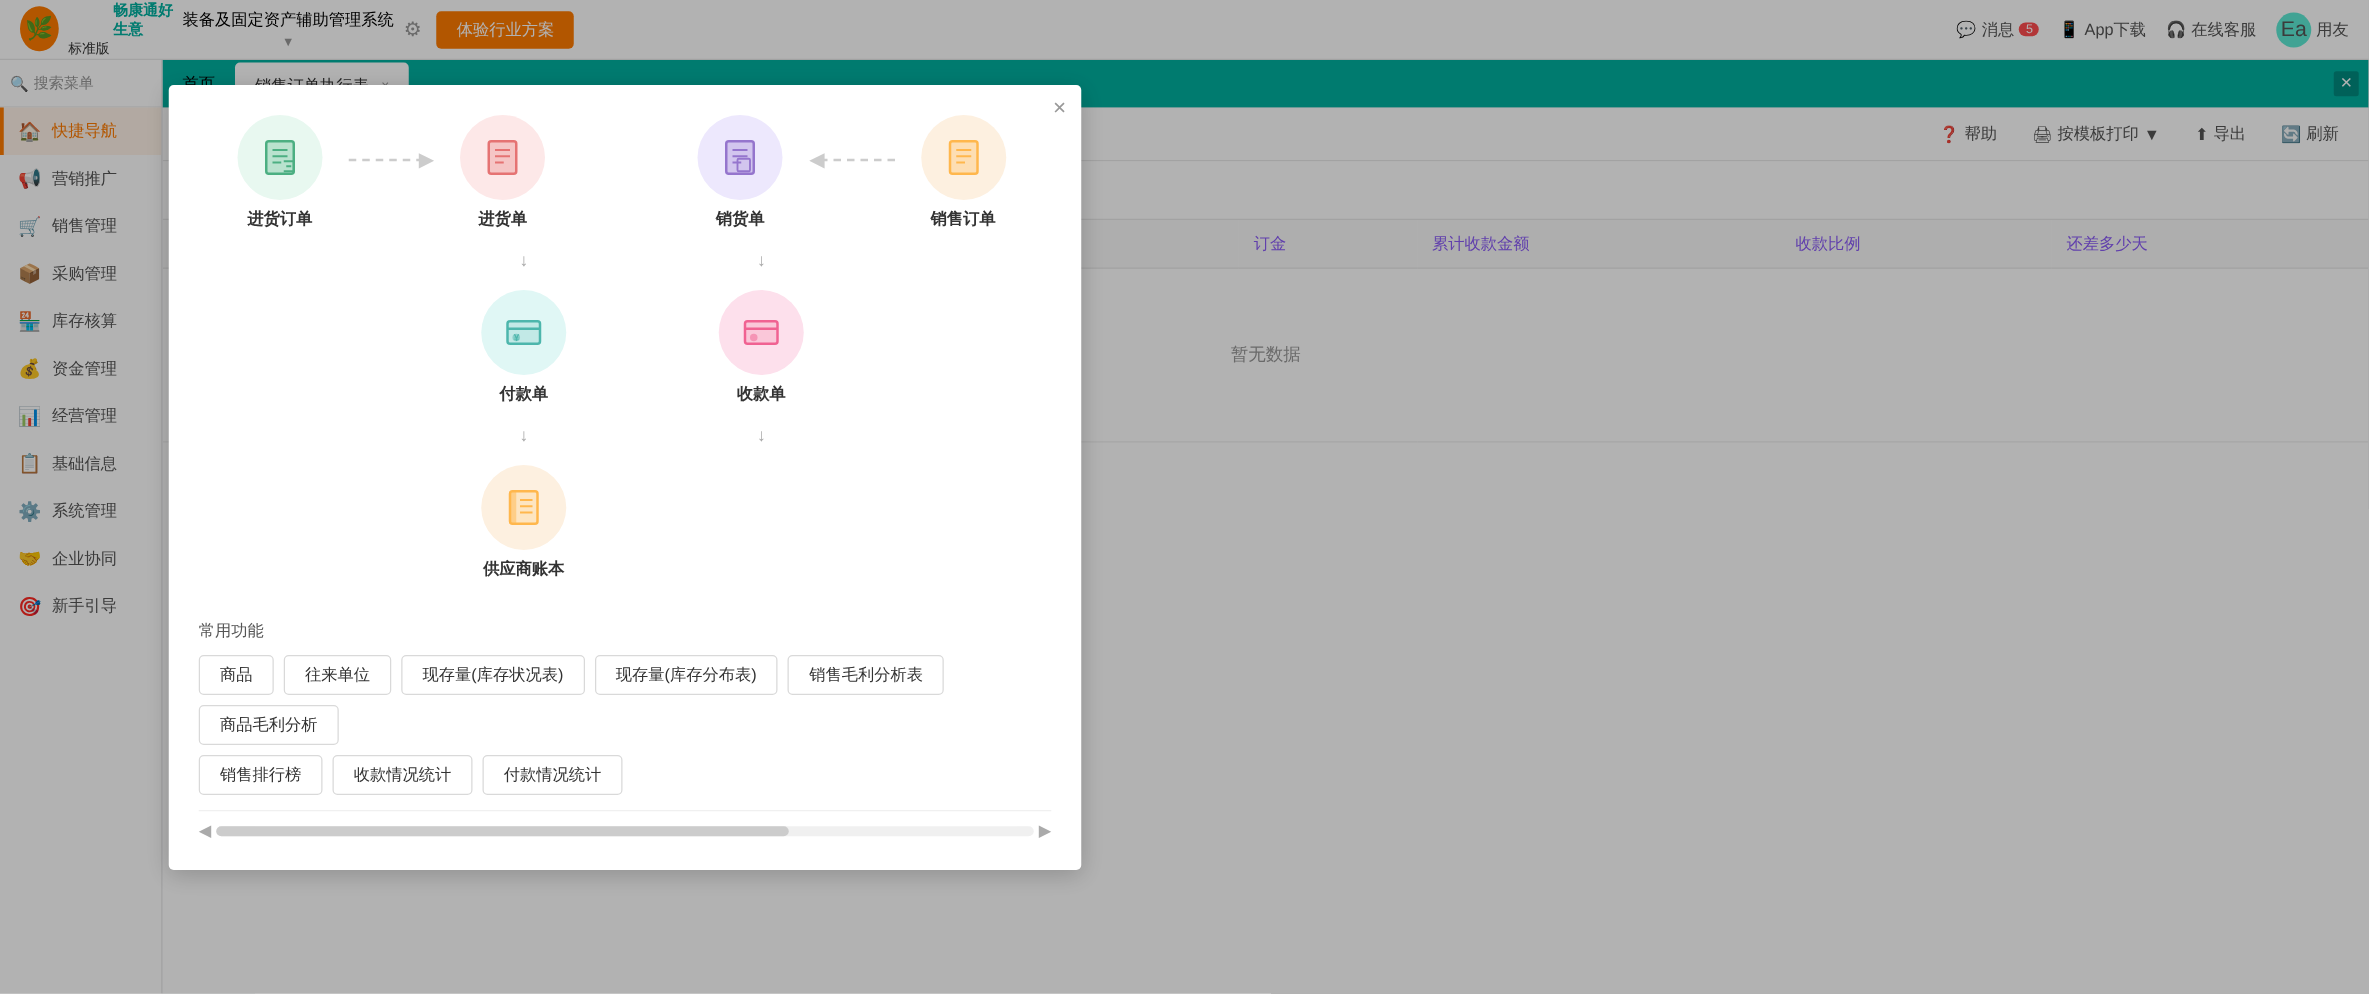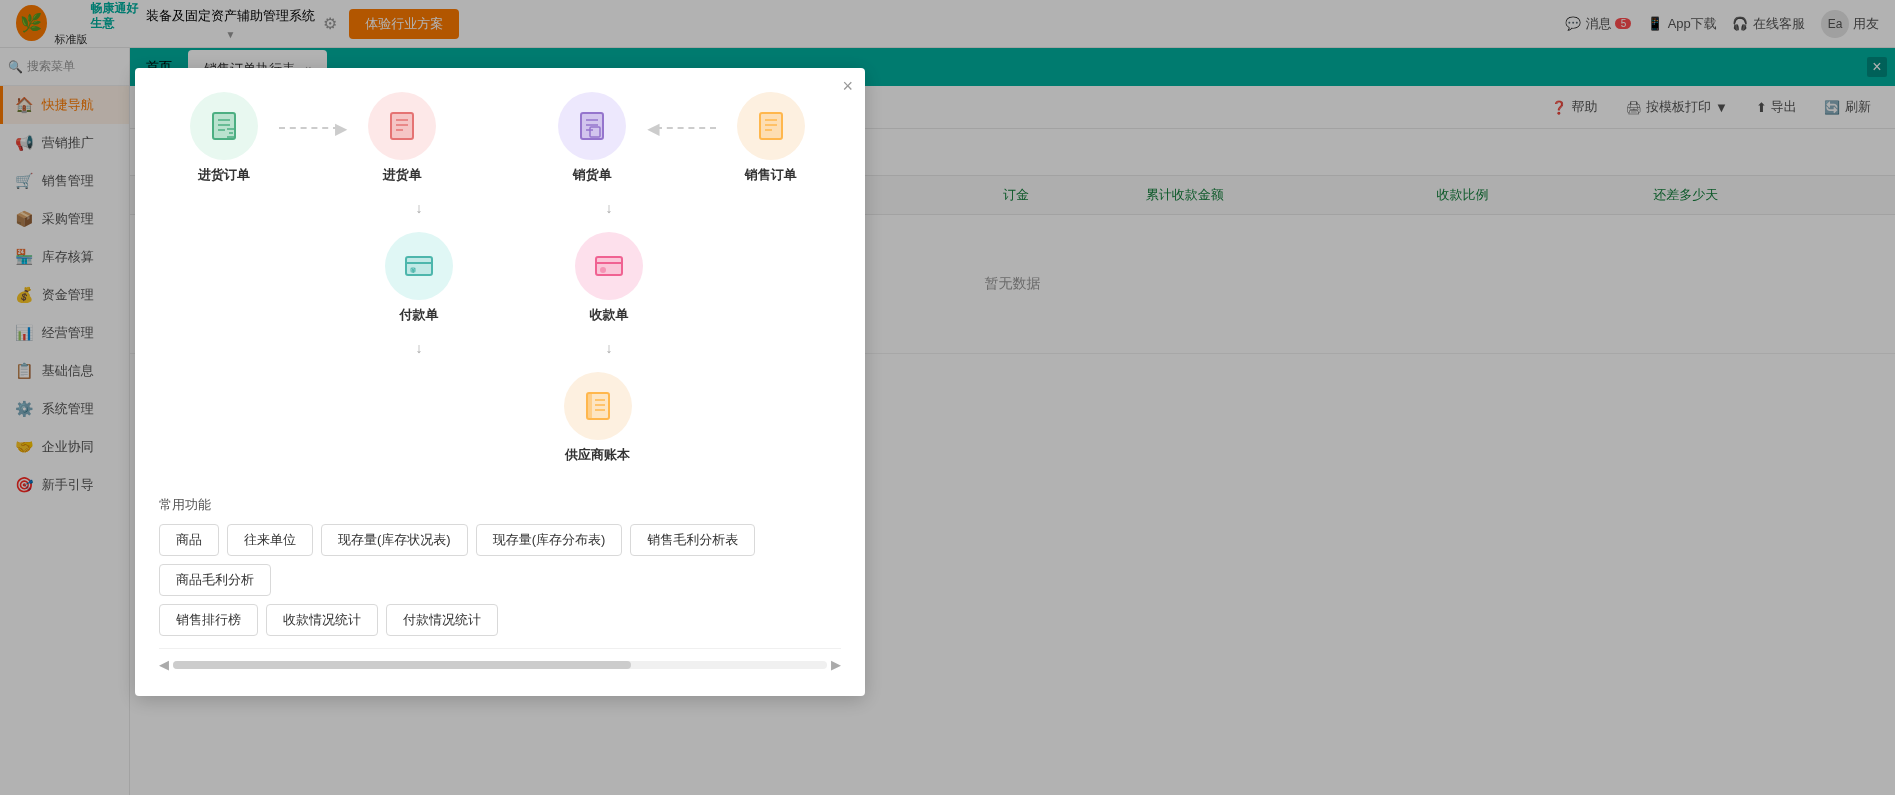--- a/index.html
+++ b/index.html
@@ -17,21 +17,21 @@
     .logo-icon { width: 36px; height: 36px; background: #ff7b00; border-radius: 50%; display: flex; align-items: center; justify-content: center; color: white; font-size: 18px; }
     .logo-text { font-size: 11px; color: #333; line-height: 1.3; }
     .logo-text .brand { color: #00b0a0; font-weight: bold; font-size: 12px; margin-left: 36px; }
     .title-dropdown { display: flex; align-items: center; gap: 4px; cursor: pointer; flex-direction: column; }
     .title-arrow { color: #999; font-size: 10px; }
     .gear-btn { margin-left: 8px; color: #999; cursor: pointer; font-size: 16px; }
     .trial-btn { margin-left: 12px; background: #ff7b00; color: white; border: none; border-radius: 4px; padding: 6px 16px; cursor: pointer; font-size: 13px; }
     .top-right { margin-left: auto; display: flex; align-items: center; gap: 16px; }
     .top-right-item { display: flex; align-items: center; gap: 4px; color: #555; cursor: pointer; font-size: 13px; }
     .badge { background: #ff4d4f; color: white; border-radius: 8px; font-size: 10px; padding: 0 4px; min-width: 16px; text-align: center; }
-    .user-avatar { width: 28px; height: 28px; background: #e5e5e5; border-radius: 50%; overflow: hidden; display: flex; align-items: center; justify-content: center; font-size: 12px; }
+    .user-avatar { width: 28px; height: 28px; background: #5eead4; border-radius: 50%; overflow: hidden; display: flex; align-items: center; justify-content: center; font-size: 17px; }
 
     
     .sidebar-search { padding: 10px 8px; border-bottom: 1px solid #f0f0f0; }
     .sidebar-search-inner { display: flex; align-items: center; gap: 4px; color: #999; font-size: 12px; cursor: pointer; }
     .sidebar-item { display: flex; align-items: center; gap: 8px; padding: 10px 12px; cursor: pointer; color: #555; font-size: 13px; border-left: 3px solid transparent; }
     .sidebar-item.active { background: #fff3e8; border-left-color: #ff7b00; color: #ff7b00; }
     .sidebar-item-icon { font-size: 15px; }
 
     
     .nav-tabs { display: flex; align-items: center; background: #00b0a0; height: 38px; padding: 0; flex-shrink: 0; }
@@ -50,21 +50,21 @@
     .filter-input { border: 1px solid #d9d9d9; border-radius: 4px; padding: 4px 8px; font-size: 13px; color: #999; display: flex; align-items: center; gap: 4px; }
     .filter-input input { border: none; outline: none; font-size: 13px; color: #333; width: 120px; }
     .filter-select { border: 1px solid #d9d9d9; border-radius: 4px; padding: 4px 8px; font-size: 13px; color: #999; display: flex; align-items: center; gap: 4px; min-width: 120px; }
     .query-btn { background: #ff7b00; color: white; border: none; border-radius: 4px; padding: 5px 16px; cursor: pointer; font-size: 13px; }
     .set-btn { background: #fff; border: 1px solid #d9d9d9; border-radius: 4px; padding: 5px 12px; cursor: pointer; font-size: 13px; color: #555; }
     .more-conditions { color: #00b0a0; cursor: pointer; font-size: 13px; }
 
     
     .table-container { background: white; flex: 1; overflow: auto; margin: 0; }
     table { width: 100%; border-collapse: collapse; font-size: 13px; }
-    thead th { background: #fafafa; padding: 10px 12px; border-bottom: 1px solid #e8e8e8; text-align: left; white-space: nowrap; color: #15803d; font-weight: 500; }
+    thead th { background: #fafafa; padding: 10px 12px; border-bottom: 1px solid #e8e8e8; text-align: left; white-space: nowrap; color: #8b5cf6; font-weight: 500; }
     tbody td { padding: 10px 12px; border-bottom: 1px solid #f0f0f0; color: #333; }
     .no-data { text-align: center; padding: 60px; color: #999; font-size: 14px; }
 
     
     .overlay { position: fixed; top: 0; left: 0; width: 100%; height: 100%; background: rgba(0,0,0,0.3); z-index: 100; display: flex; align-items: flex-start; justify-content: flex-start; }
     .popup { position: absolute; top: 68px; left: 135px; width: 730px; background: white; border-radius: 4px; box-shadow: 0 4px 20px rgba(0,0,0,0.2); padding: 24px; }
     .popup-close { position: absolute; top: 8px; right: 12px; font-size: 18px; color: #999; cursor: pointer; }
 
     
     .flow-section { display: flex; flex-direction: column; gap: 16px; }
@@ -389,21 +389,21 @@
         <div class="flow-row" style="padding-left: 195px; gap: 0;">
           <div style="width:130px; display:flex; justify-content:center;">
             <span style="color:#aaa; font-size:14px;">↓</span>
           </div>
           <div style="width:60px;"></div>
           <div style="width:130px; display:flex; justify-content:center;">
             <span style="color:#aaa; font-size:14px;">↓</span>
           </div>
         </div>
 
-        <div class="flow-row" style="padding-left: 195px; gap: 0; flex-direction: column;">
+        <div class="flow-row" style="padding-left: 195px; gap: 16px;">
 
           <div class="flow-node">
             <div class="flow-circle orange">
               <svg width="34" height="34" viewBox="0 0 34 34" fill="none">
                   <rect x="6" y="4" width="22" height="26" rx="2" fill="#ffb74d" opacity="0.2"></rect>
                   <rect x="6" y="4" width="22" height="26" rx="2" stroke="#ffb74d" stroke-width="2" fill="none"></rect>
                   <rect x="6" y="4" width="5" height="26" rx="1" fill="#ffb74d" opacity="0.5"></rect>
                   <line x1="14" y1="11" x2="24" y2="11" stroke="#ffb74d" stroke-width="1.5"></line>
                   <line x1="14" y1="16" x2="24" y2="16" stroke="#ffb74d" stroke-width="1.5"></line>
                   <line x1="14" y1="21" x2="24" y2="21" stroke="#ffb74d" stroke-width="1.5"></line>

